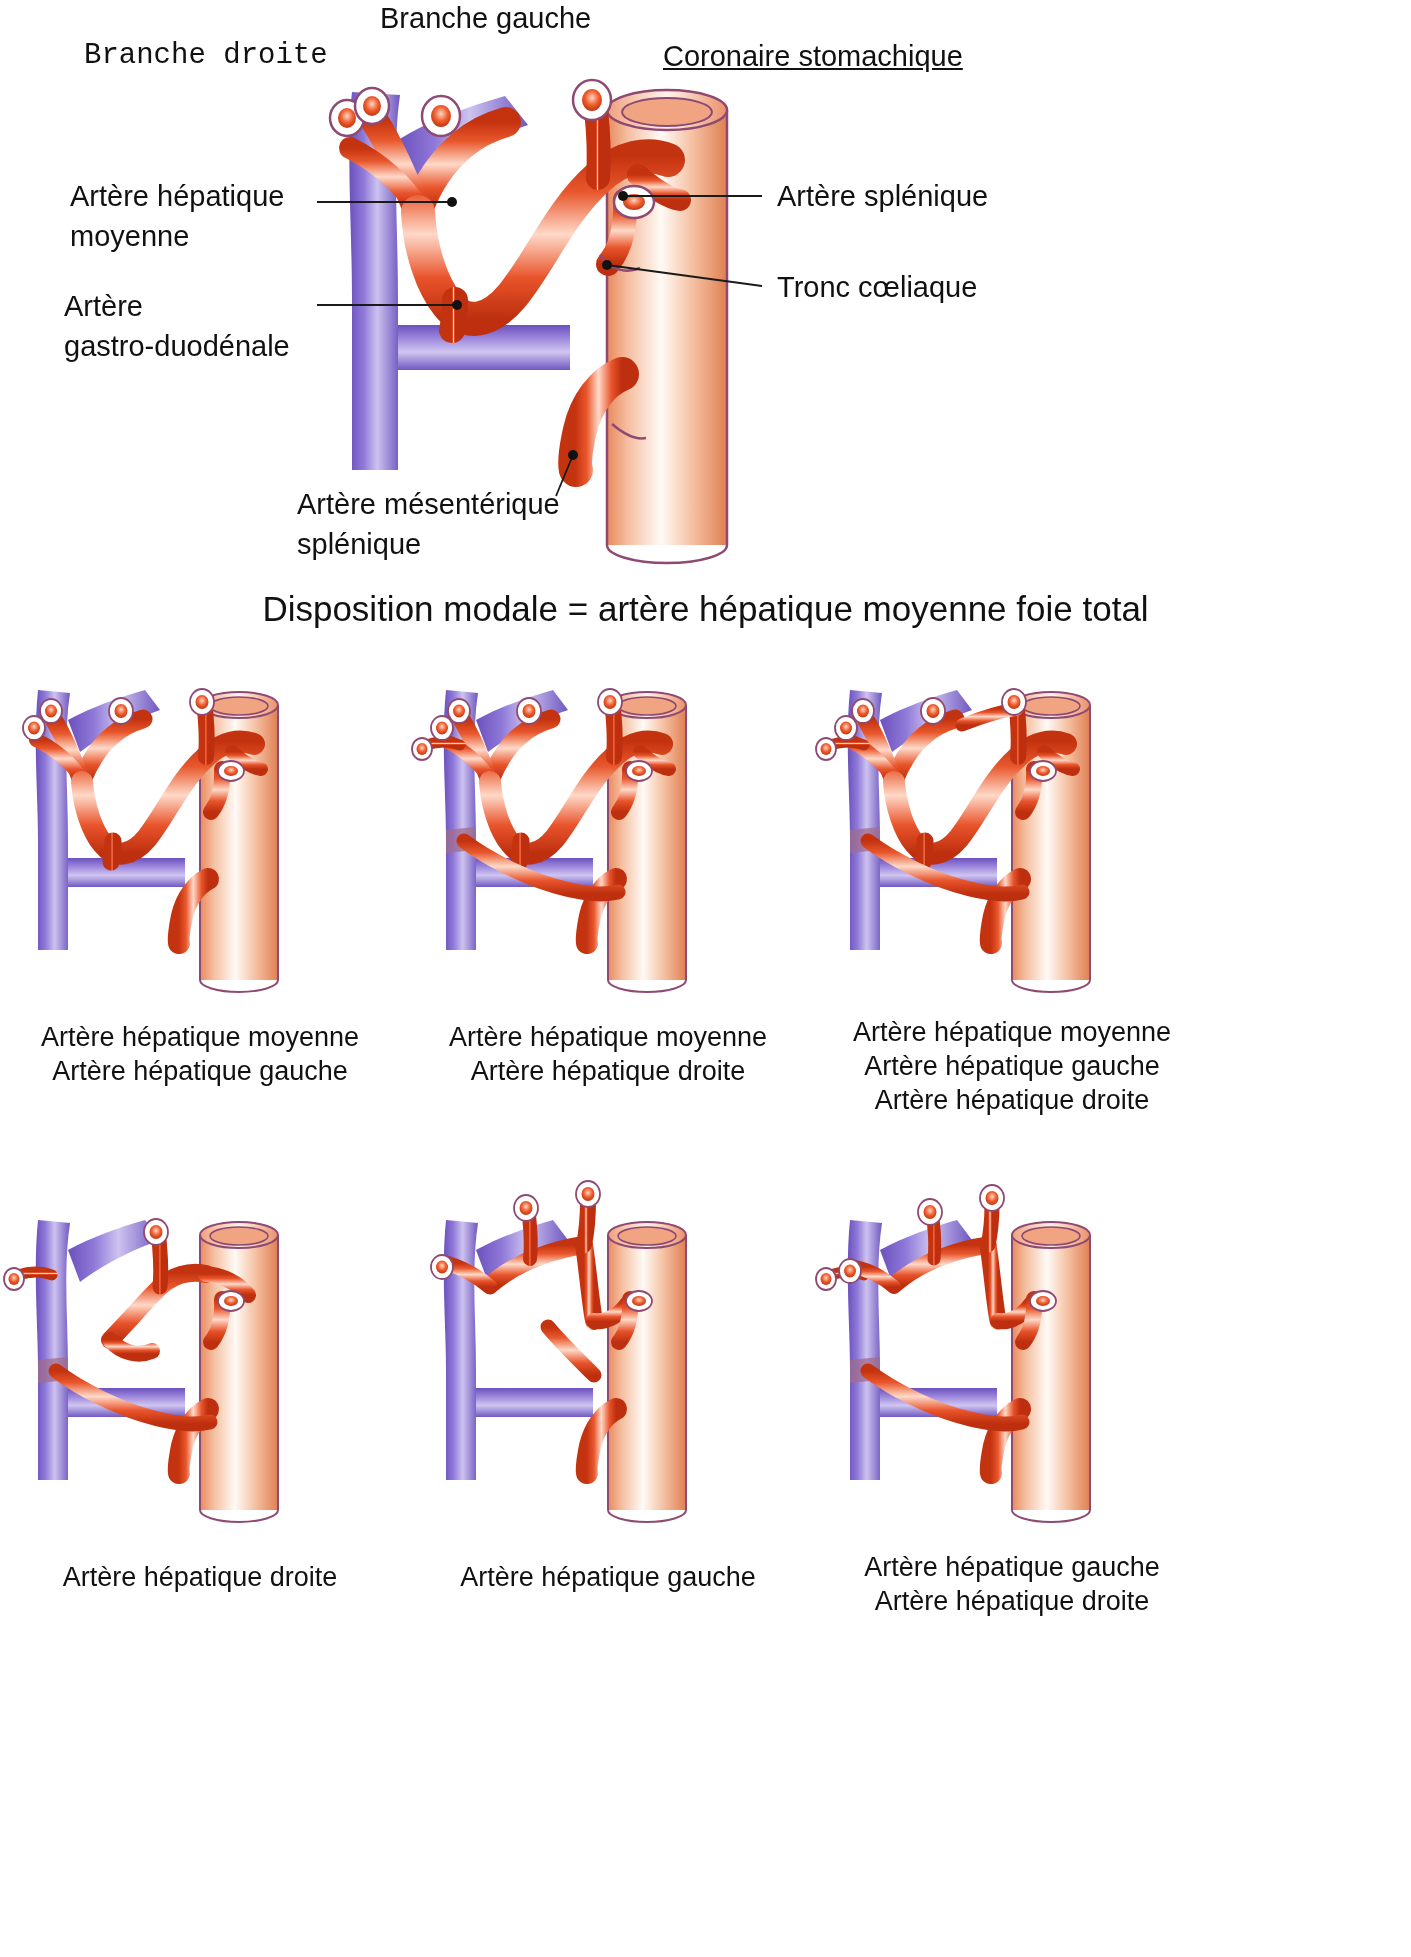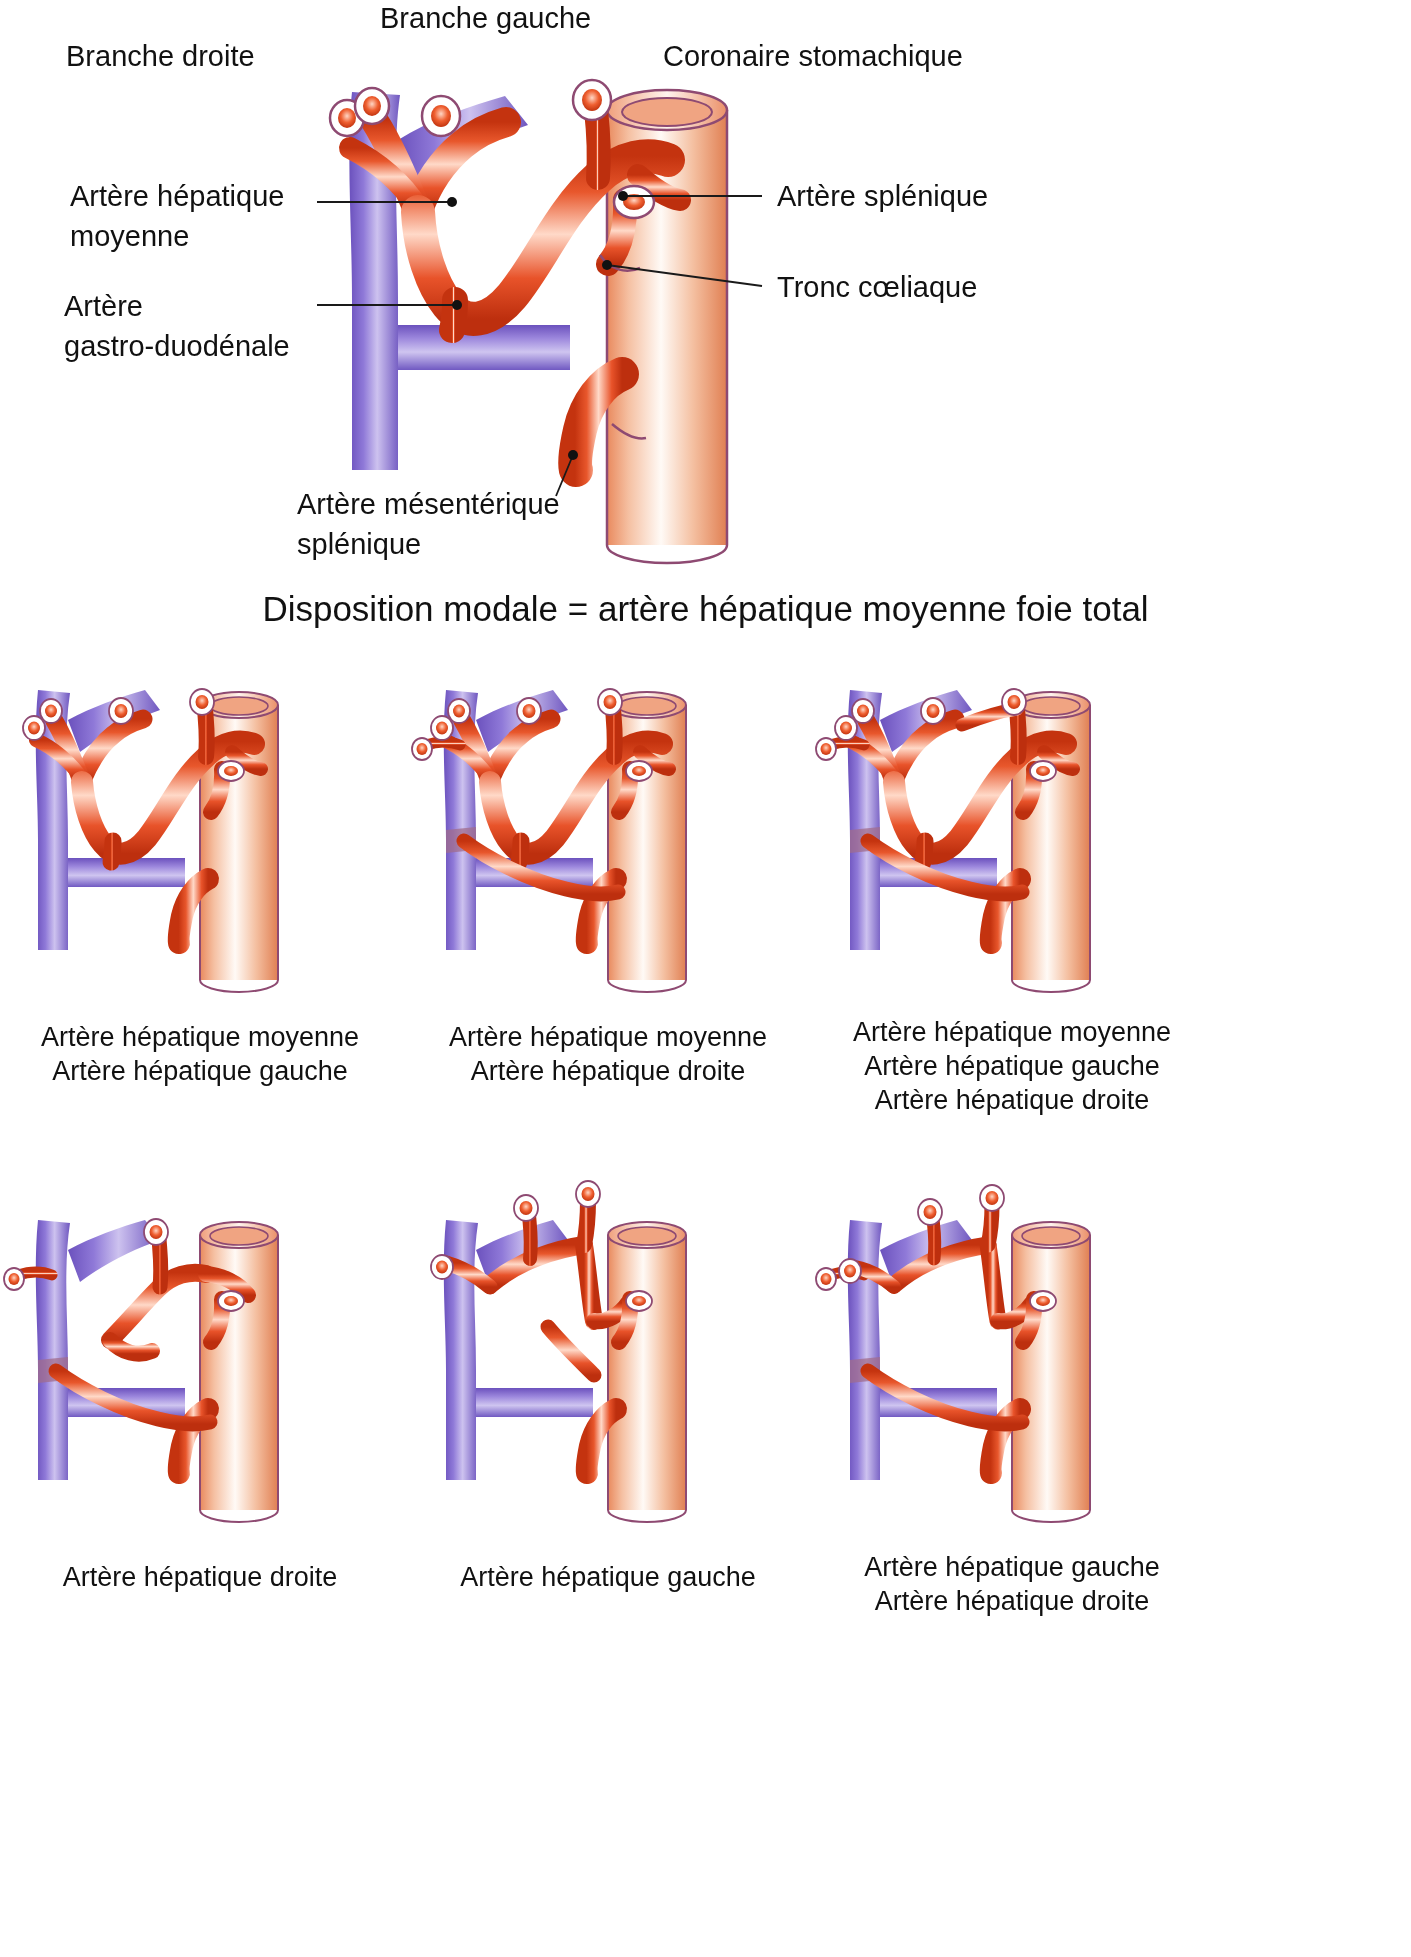--- a/index.html
+++ b/index.html
@@ -19,22 +19,22 @@
 
   
   .lbl {
     position: absolute;
     font-size: 29px;
     line-height: 40px;
     color: #111111;
     white-space: pre;
   }
   .lbl-branche-gauche { left: 380px; top: -2px; }
-  .lbl-branche-droite { left: 66px;  top: 36px; }
-  .lbl-coronaire      { left: 663px; top: 36px; }
+  .lbl-branche-droite { left: 84px;  top: 36px; font-family: Liberation Mono, monospace; }
+  .lbl-coronaire      { left: 663px; top: 36px; text-decoration: underline; }
   .lbl-ahm            { left: 70px;  top: 176px; }
   .lbl-agd            { left: 64px;  top: 286px; }
   .lbl-splenique      { left: 777px; top: 176px; }
   .lbl-tronc          { left: 777px; top: 267px; }
   .lbl-ams            { left: 297px; top: 484px; text-align: left; }
 
   
   .heading {
     position: absolute;
     left: 0;

